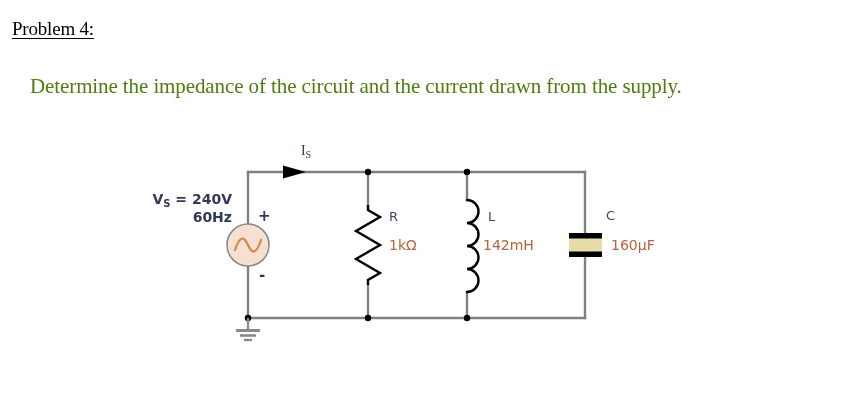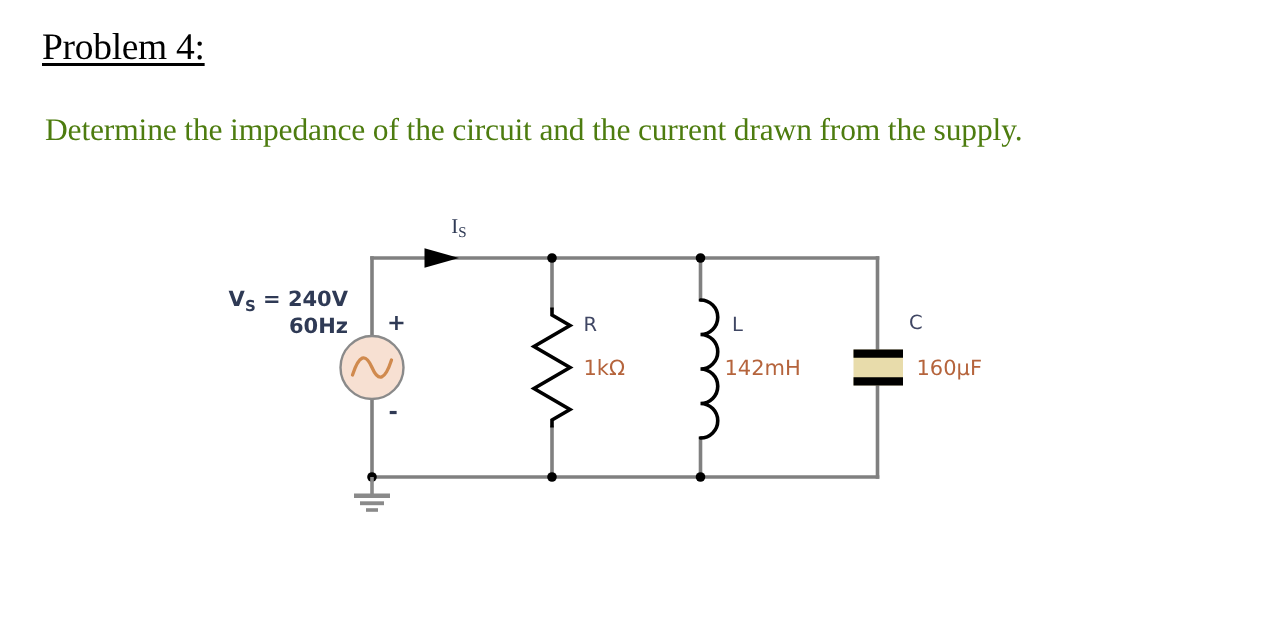--- a/index.html
+++ b/index.html
@@ -12,24 +12,24 @@
     height: 418px;
     position: relative;
     overflow: hidden;
     font-family: "Liberation Serif", serif;
     color: #000000;
   }
 
   
   #problem-title {
     position: absolute;
-    left: 28px;
+    left: 12px;
     top: 18px;
     font-family: "Liberation Serif", serif;
-    font-size: 25px;
+    font-size: 19px;
     font-weight: 400;
     letter-spacing: -0.2px;
     color: #000;
     text-decoration: underline;
     text-underline-offset: 3px;
     white-space: nowrap;
   }
   #problem-statement {
     position: absolute;
     left: 30px;

